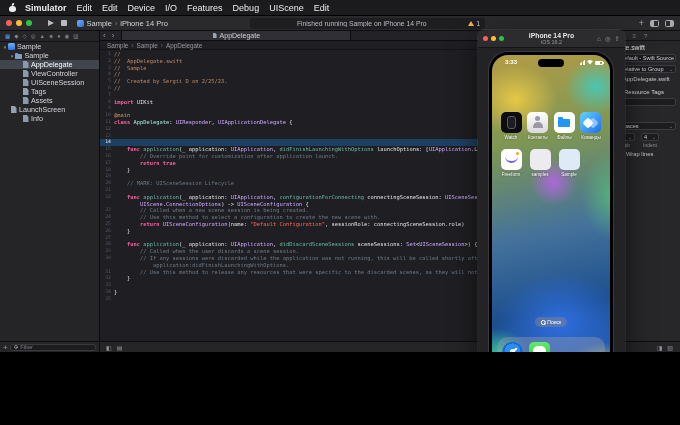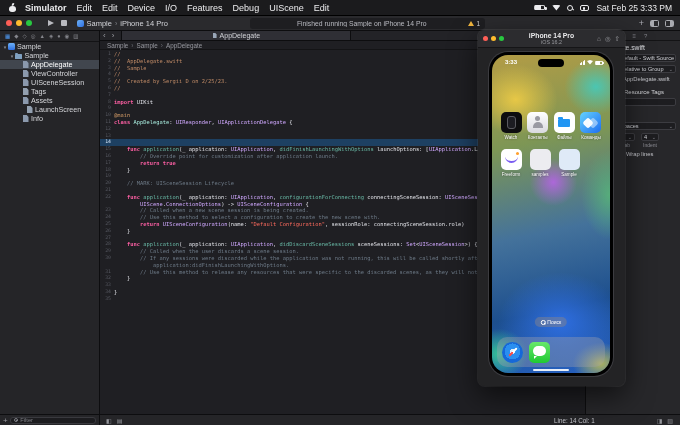--- a/index.html
+++ b/index.html
@@ -1,17 +1,17 @@
 <!DOCTYPE html>
 <html><head>
 <meta charset="utf-8">
 <style>
   *{box-sizing:border-box;margin:0;padding:0}
   html,body{width:680px;height:425px;overflow:hidden;background:#000;font-family:"Liberation Sans",sans-serif}
-  #screen{position:relative;width:680px;height:425px;background:#1f1f23;overflow:hidden}
+  #screen{position:relative;width:680px;height:352px;background:#1f1f23;overflow:hidden}
 
   
   .menubar{position:absolute;top:0;left:0;right:0;height:16px;background:#1b1b1d;display:flex;align-items:center;padding:0 8px;color:#ececee;font-size:9px;gap:0;z-index:70;border-bottom:1px solid #000}
   .apple{position:relative;width:9px;height:10px;display:inline-block;margin-right:8px;flex:none}
   .apple::before{content:"";position:absolute;left:1px;top:3px;width:7px;height:6.5px;background:#ececee;border-radius:45% 45% 42% 42%}
   .apple::after{content:"";position:absolute;left:4px;top:0.5px;width:2.4px;height:2.6px;background:#ececee;border-radius:60% 0 60% 0;transform:rotate(18deg)}
   .mi{margin-right:10px;white-space:nowrap}
   .mi-app{font-weight:bold}
   .menu-right{margin-left:auto;display:flex;align-items:center;gap:7px}
   .ms{display:inline-block;position:relative}
@@ -190,29 +190,20 @@
         <span class="mi mi-app">Simulator</span>
         <span class="mi">Edit</span>
         <span class="mi">Edit</span>
         <span class="mi">Device</span>
         <span class="mi">I/O</span>
         <span class="mi">Features</span>
         <span class="mi">Debug</span>
         <span class="mi">UIScene</span>
         <span class="mi">Edit</span>
       </span>
-    <span class="menu-right">
-      <span style="display:flex;gap:7px;align-items:center">
-          <span class="ms battery-icon"></span>
-          <span class="ms wifi-icon"></span>
-          <span class="ms search-icon-m"></span>
-          <span class="ms control-center-icon"></span>
-        </span>
-      <span class="clock">Sat Feb 25 3:33 PM</span>
-    </span>
   </div>
 
   <div class="toolbar">
     <span class="tl tl-close"></span>
     <span class="tl tl-min"></span>
     <span class="tl tl-zoom"></span>
     <span class="play-icon"></span>
     <span class="stop-icon"></span>
     <span class="scheme">
       <span class="scheme-app-icon"></span>
@@ -273,21 +264,21 @@
         <div class="nav-row" style="padding-left: 16px;">
           <span class="disc"></span>
           <span class="fic storyboard-icon"></span>
           <span class="nav-label">Tags</span>
         </div>
         <div class="nav-row" style="padding-left: 16px;">
           <span class="disc"></span>
           <span class="fic asset-catalog-icon"></span>
           <span class="nav-label">Assets</span>
         </div>
-        <div class="nav-row" style="padding-left: 20px;">
+        <div class="nav-row" style="padding-left: 4px;">
           <span class="disc"></span>
           <span class="fic storyboard-icon"></span>
           <span class="nav-label">LaunchScreen</span>
         </div>
         <div class="nav-row" style="padding-left: 16px;">
           <span class="disc"></span>
           <span class="fic plist-icon"></span>
           <span class="nav-label">Info</span>
         </div>
       </div>

